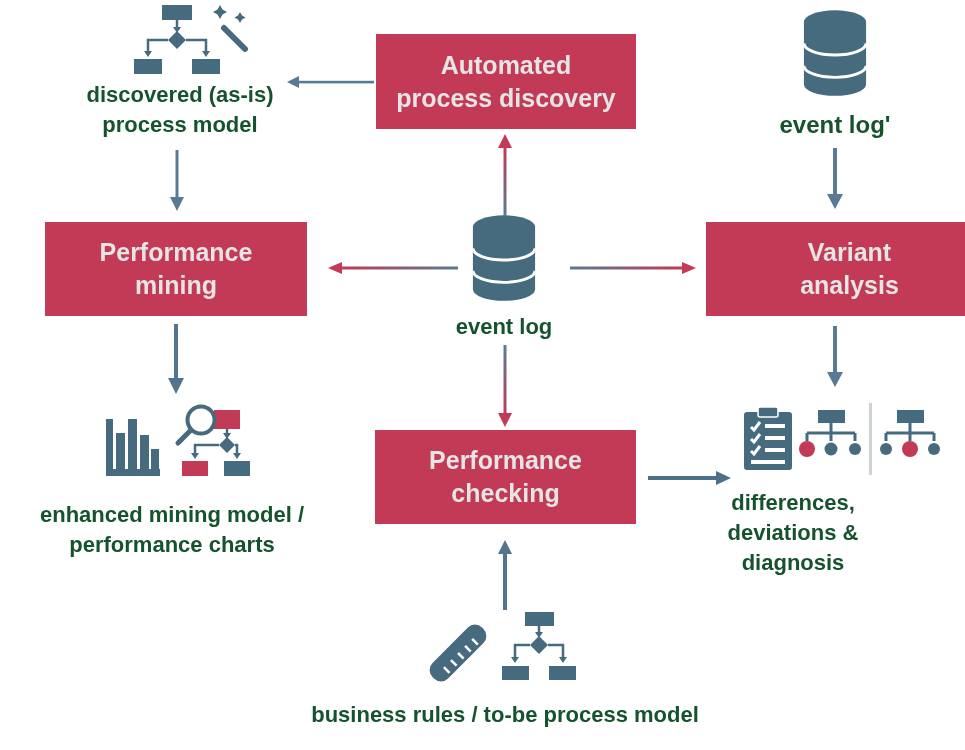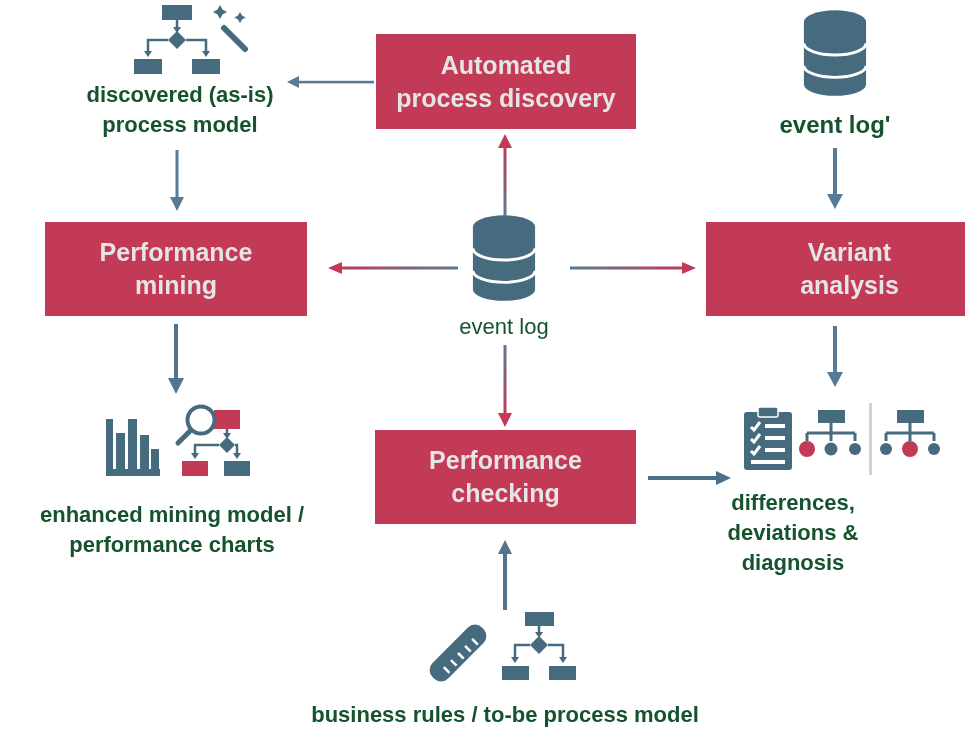--- a/index.html
+++ b/index.html
@@ -4,21 +4,21 @@
 <style>
   html,body{margin:0;padding:0;background:#fff;}
   .stage{position:relative;width:965px;height:750px;background:#ffffff;
          font-family:"Liberation Sans",sans-serif;overflow:hidden;}
   .node{position:absolute;background:#c23a56;color:#e5e5e5;display:flex;
         flex-direction:column;align-items:center;justify-content:center;
         font-weight:700;font-size:25px;line-height:33px;text-align:center;}
   .caption{position:absolute;transform:translateX(-50%);text-align:center;
            color:#14532d;font-size:22px;line-height:30px;font-weight:600;
            white-space:nowrap;}
-  .caption.bold{font-weight:400;}
+  .caption.bold{font-weight:700;}
   .icon{position:absolute;}
   .arrow{position:absolute;}
   .divider{position:absolute;background:#ccd3d8;}
   svg{display:block;}
 </style>
 </head>
 <body>
 
 <div class="stage">
 

